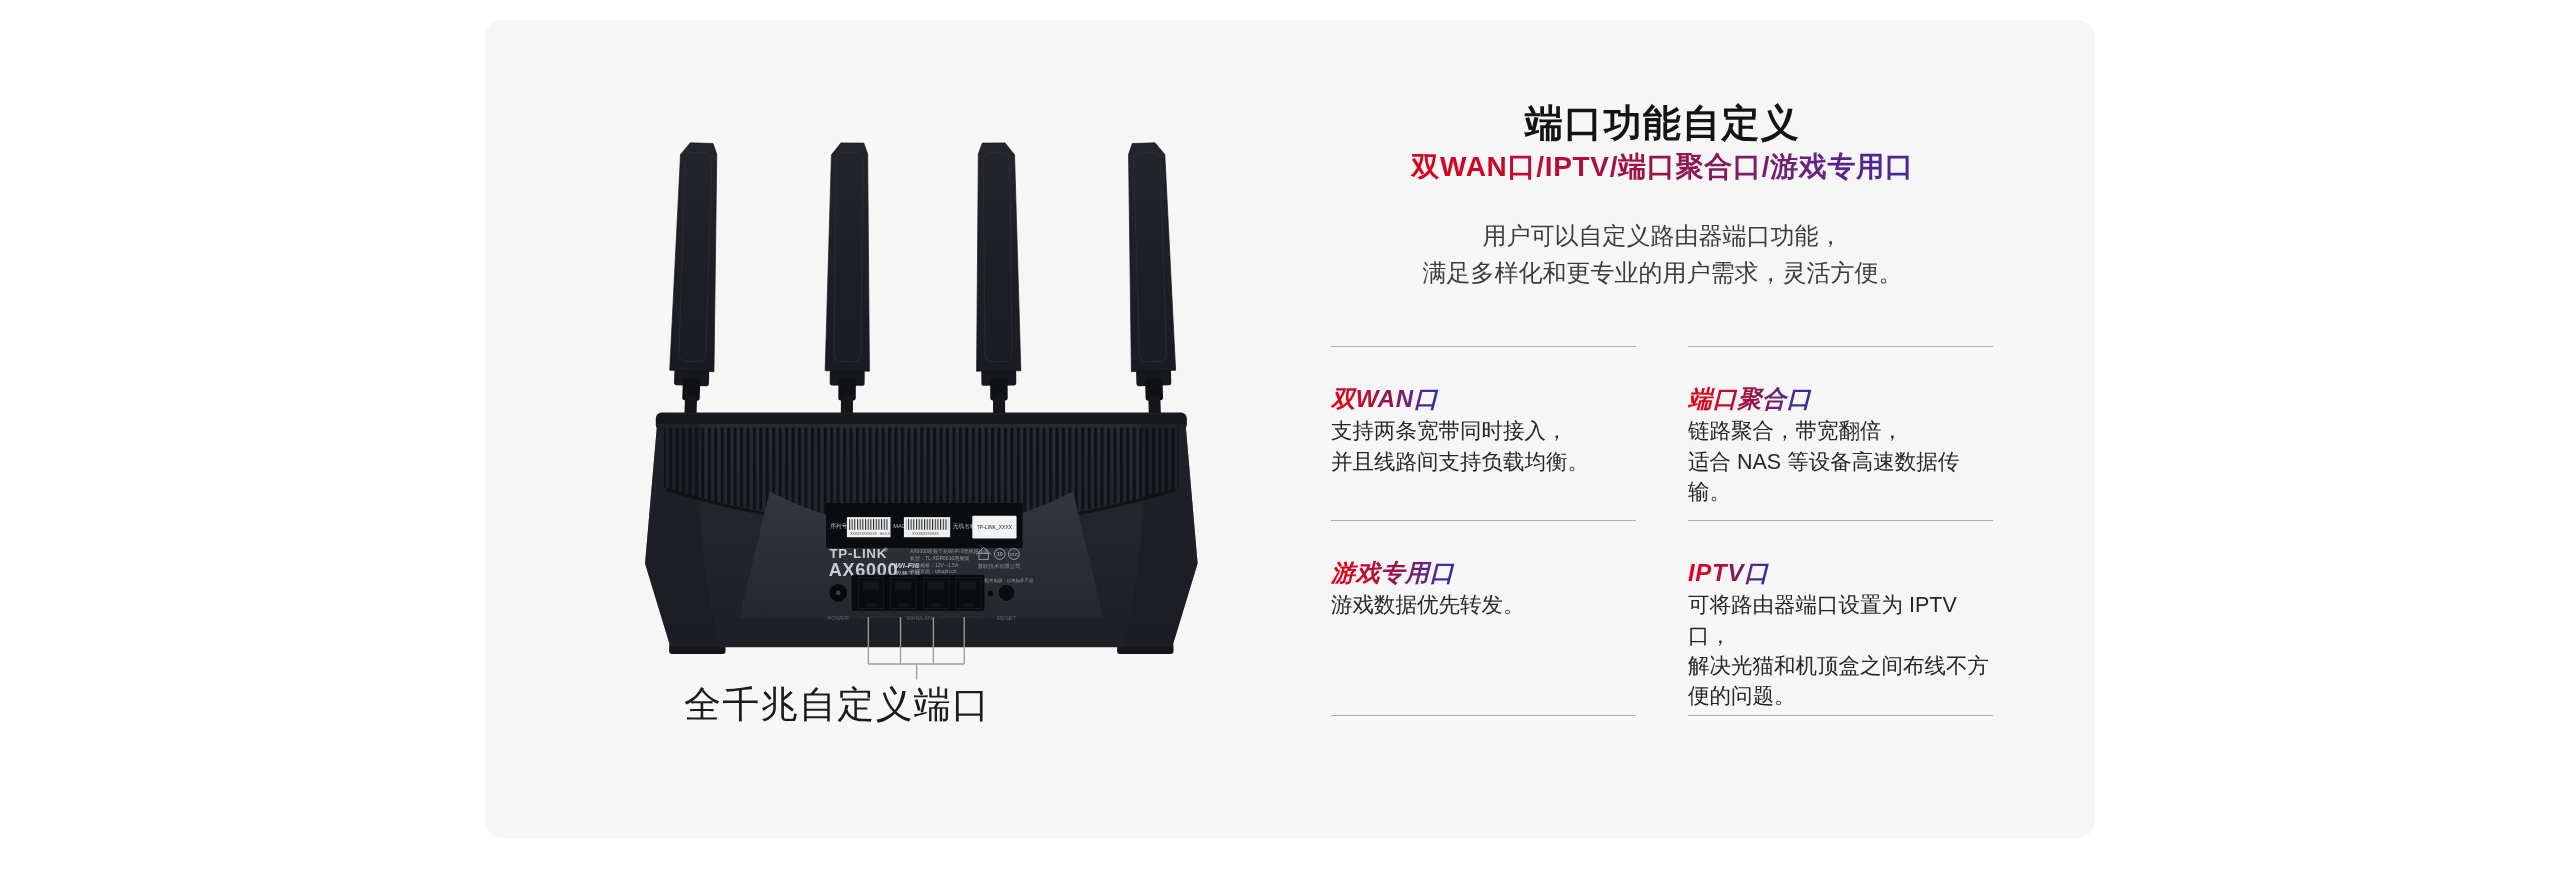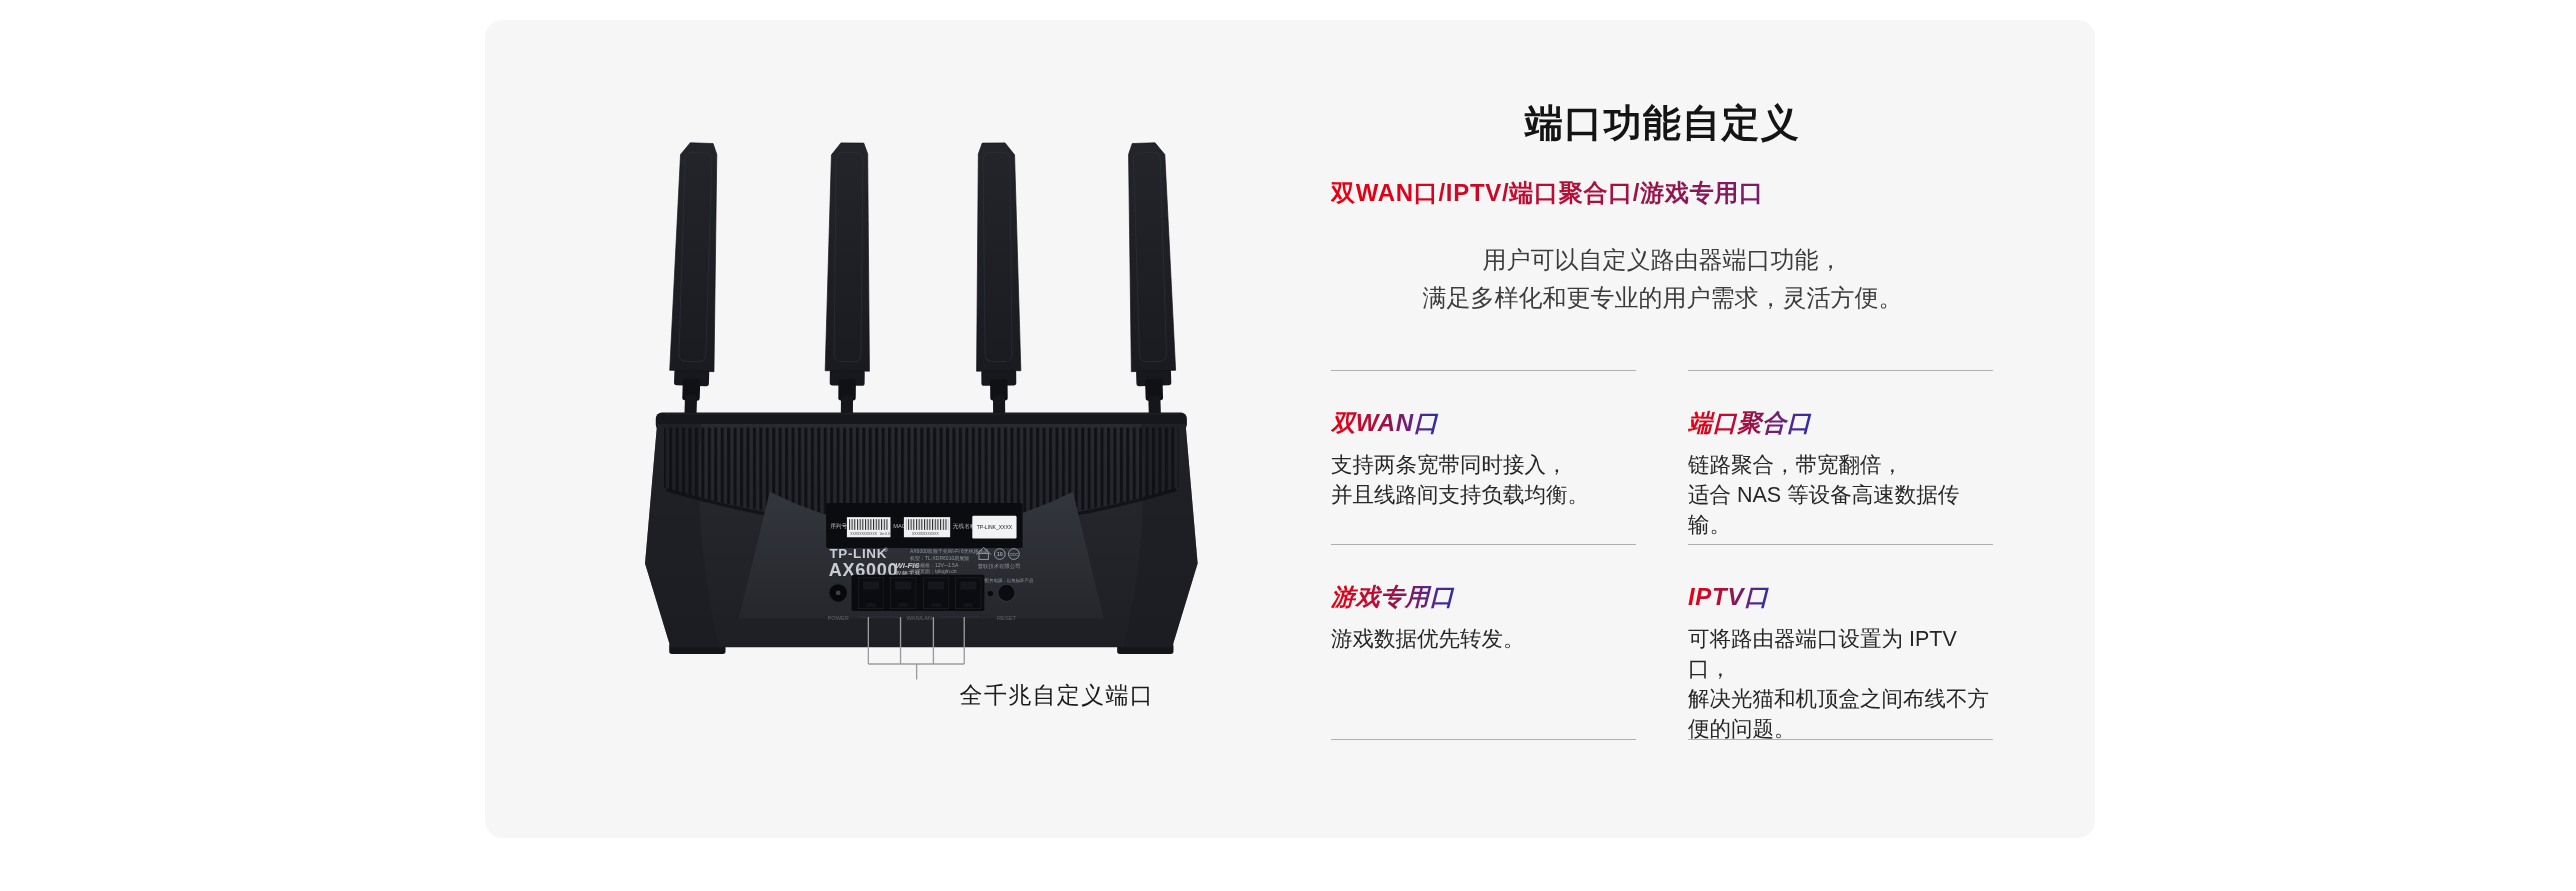--- a/index.html
+++ b/index.html
@@ -1,37 +1,37 @@
 <!DOCTYPE html>
 <html style="font-size:10.7px"><head>
 <meta charset="utf-8">
 <style>
   html,body{margin:0;padding:0;background:#ffffff;width:2576px;height:892px;overflow:hidden;
     font-family:"Liberation Sans", sans-serif;}
   .card{position:absolute;left:485px;top:20px;width:1610px;height:818px;background:#f6f6f7;border-radius:17.4px;}
   
   .router-svg{position:absolute;left:637px;top:124px;width:570px;height:567px;}
-  .caption{position:absolute;left:684px;top:680px;width:470px;text-align:right;
-    font-size:23px;color:#1b1b1b;letter-spacing:1.3px;}
+  .caption{position:absolute;left:684px;top:680px;width:470px;text-align:left;
+    font-size:37px;color:#1b1b1b;letter-spacing:1.3px;}
   
   .col{position:absolute;left:1331px;top:102px;width:663px;}
   .title{font-size:38px;font-weight:bold;color:#141414;text-align:center;letter-spacing:1.3px;line-height:1.15;}
-  .subtitle{margin-top:33px;font-size:24px;font-weight:bold;letter-spacing:0.7px;line-height:1.2;
+  .subtitle{margin-top:4px;font-size:28px;font-weight:bold;text-align:center;letter-spacing:0.7px;line-height:1.2;
     color:#c00000;
     background:linear-gradient(92deg,#e60012 2%,#c40a2e 28%,#92154e 52%,#5e2487 76%,#2e2ea0 98%);
     -webkit-background-clip:text;background-clip:text;-webkit-text-fill-color:transparent;}
   .desc{margin-top:34px;font-size:24px;color:#3c3c3c;text-align:center;line-height:1.55;}
   .grid{margin-top:54px;display:grid;grid-template-columns:305px 305px;grid-template-rows:174px 196px;column-gap:52px;}
   .fcell{border-top:1.3px solid #b0b0b3;padding-top:38px;box-sizing:border-box;}
   .fcell.bottom{border-bottom:1.3px solid #b0b0b3;}
   .fhead{font-size:24px;font-weight:bold;font-style:italic;line-height:1.2;letter-spacing:0.7px;
     color:#c00000;display:inline-block;
     background:linear-gradient(92deg,#e60012 2%,#c40a2e 30%,#92154e 55%,#5e2487 78%,#2e2ea0 98%);
     -webkit-background-clip:text;background-clip:text;-webkit-text-fill-color:transparent;}
-  .fbody{margin-top:12px;font-size:21.5px;color:#262626;line-height:1.4;}
+  .fbody{margin-top:3px;font-size:21.5px;color:#262626;line-height:1.4;}
 </style>
 </head>
 <body>
 
 <div class="card"></div>
 
 <svg class="router-svg" viewBox="0 0 850 845" xmlns="http://www.w3.org/2000/svg">
   <defs>
     <linearGradient id="antG" x1="0" y1="0" x2="0" y2="1">
       <stop offset="0" stop-color="#23252b"></stop>

